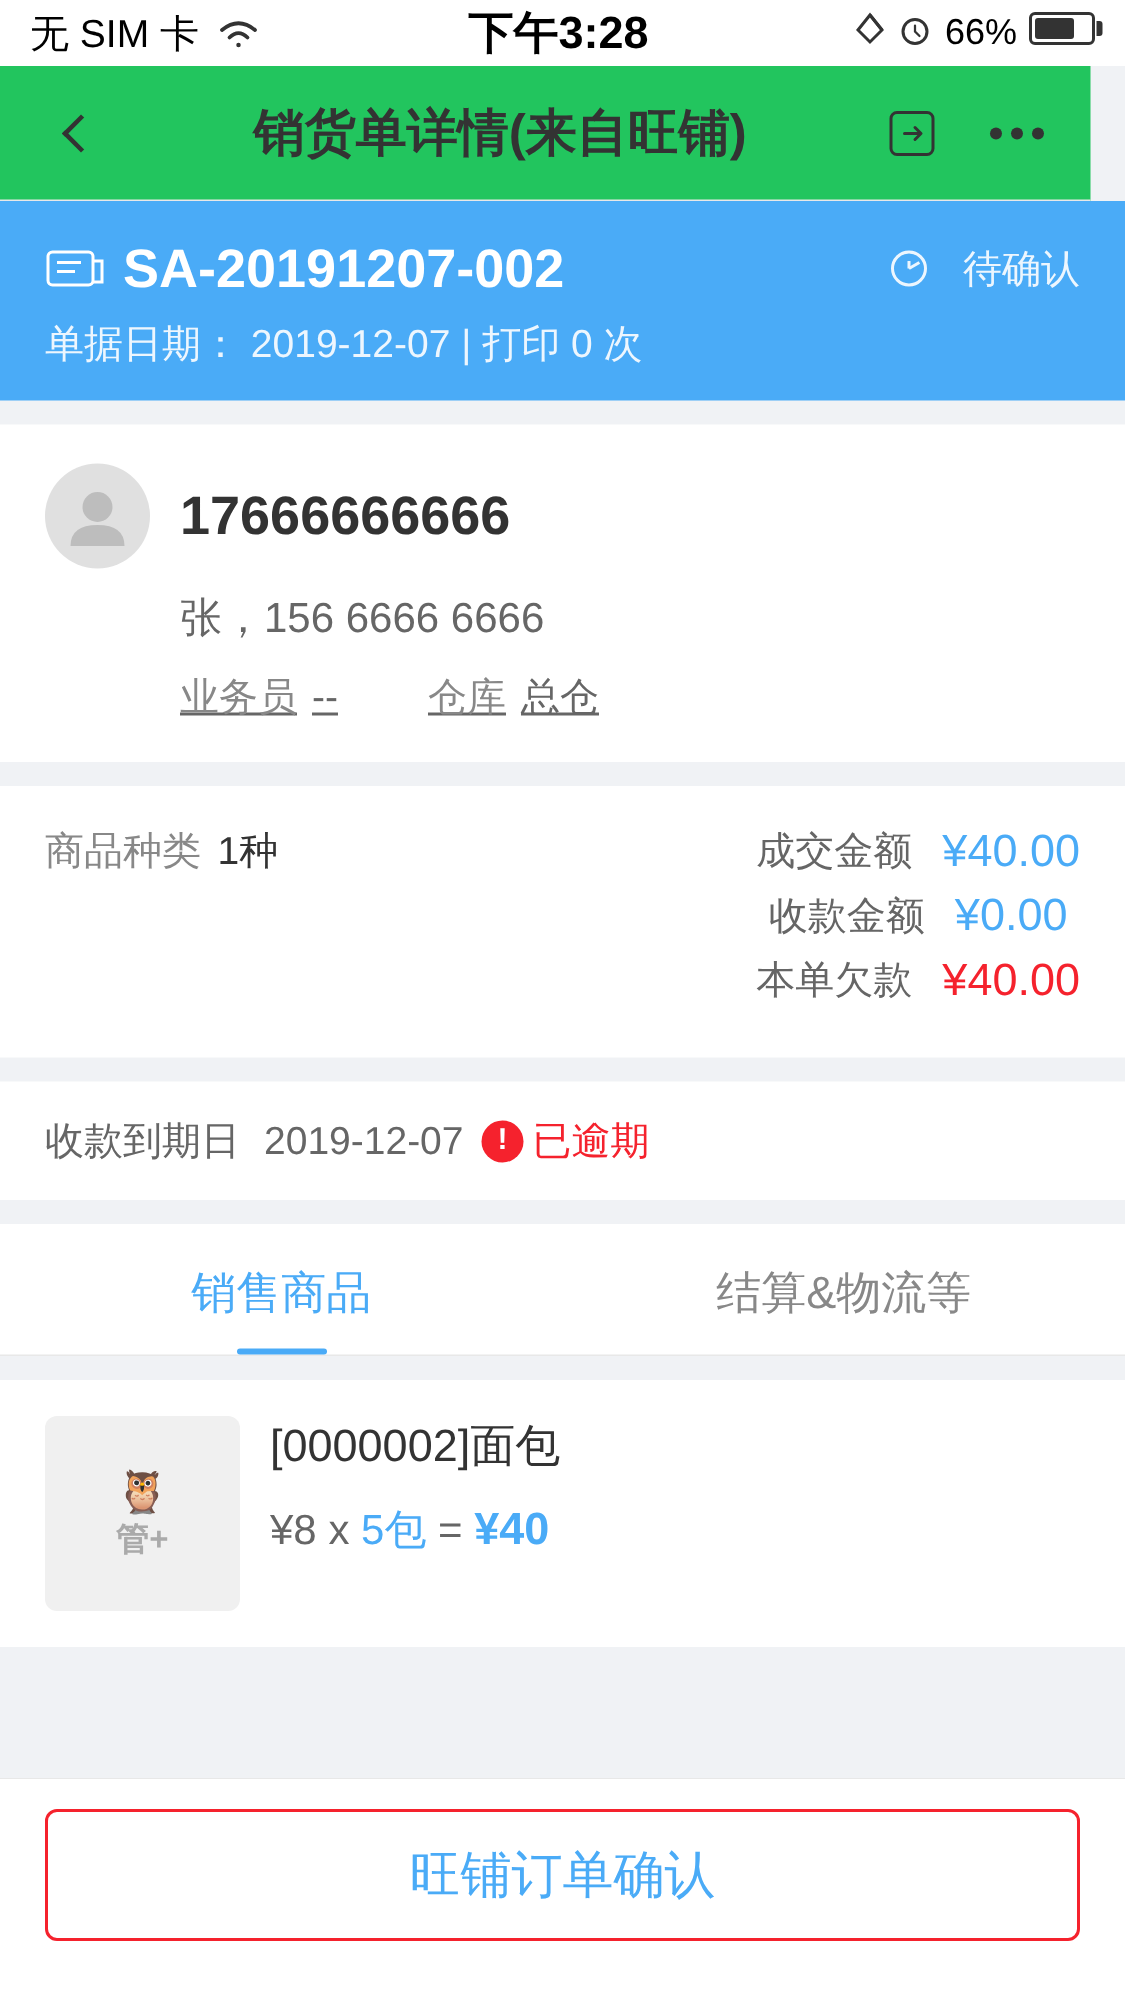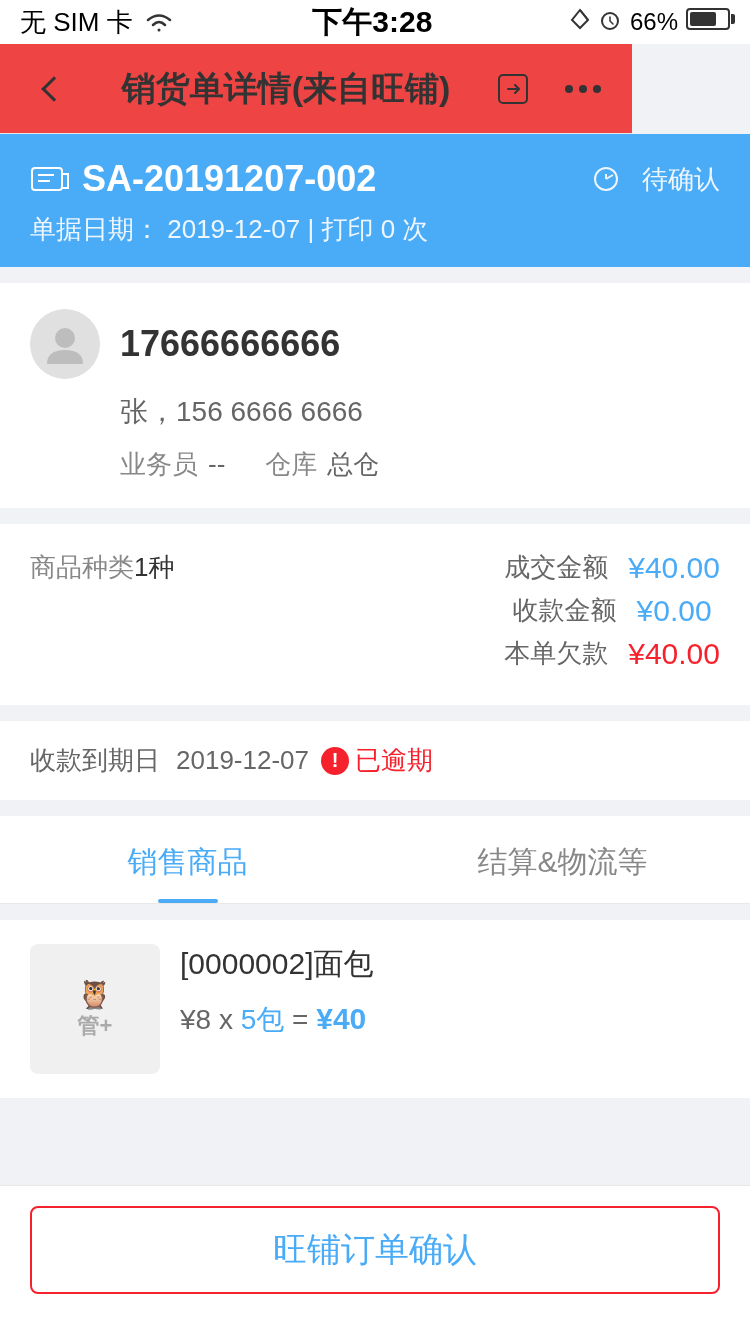--- a/index.html
+++ b/index.html
@@ -39,23 +39,23 @@
       width: 4px; height: 10px;
       background: #333; border-radius: 0 2px 2px 0;
     }
     .battery-fill {
       position: absolute; left: 2px; top: 2px; bottom: 2px;
       width: 66%; background: #333; border-radius: 2px;
     }
 
     
     .nav-bar {
-      width: 632px;
+      width: 727px;
       height: 90px;
-      background: #ef4444;
+      background: #22c55e;
       display: flex;
       align-items: center;
       justify-content: space-between;
       padding: 0 24px;
       border-bottom: 1px solid #e8e8e8;
     }
     .nav-back {
       width: 60px; height: 60px;
       display: flex; align-items: center; justify-content: center;
       cursor: pointer;
@@ -156,40 +156,41 @@
       color: #333;
     }
     .customer-name {
       font-size: 28px;
       color: #666;
       margin-left: 90px;
       margin-bottom: 16px;
     }
     .customer-meta {
       display: flex;
-      gap: 40px;
+      gap: 60px;
       margin-left: 90px;
       font-size: 26px;
       color: #666;
+      text-decoration: underline;
     }
     .meta-item { display: flex; align-items: center; gap: 10px; }
     .meta-label { color: #888; }
 
     
     .summary-card {
       background: #fff;
       padding: 26px 30px;
       margin-bottom: 16px;
     }
     .summary-row {
       display: flex;
       justify-content: space-between;
       align-items: flex-start;
     }
-    .summary-category { display: flex; align-items: center; gap: 0; }
+    .summary-category { display: flex; align-items: center; gap: 11px; }
     .summary-category-label { color: #888; font-size: 26px; }
     .summary-category-value { color: #333; font-size: 26px; }
     .summary-right { text-align: right; }
     .summary-amount-row {
       display: flex; justify-content: center; align-items: center;
       margin-bottom: 8px; font-size: 26px;
     }
     .amount-label { color: #666; margin-right: 20px; }
     .amount-value { color: #4AABF7; font-size: 30px; font-weight: 500; }
     .amount-value.red { color: #f5222d; }

